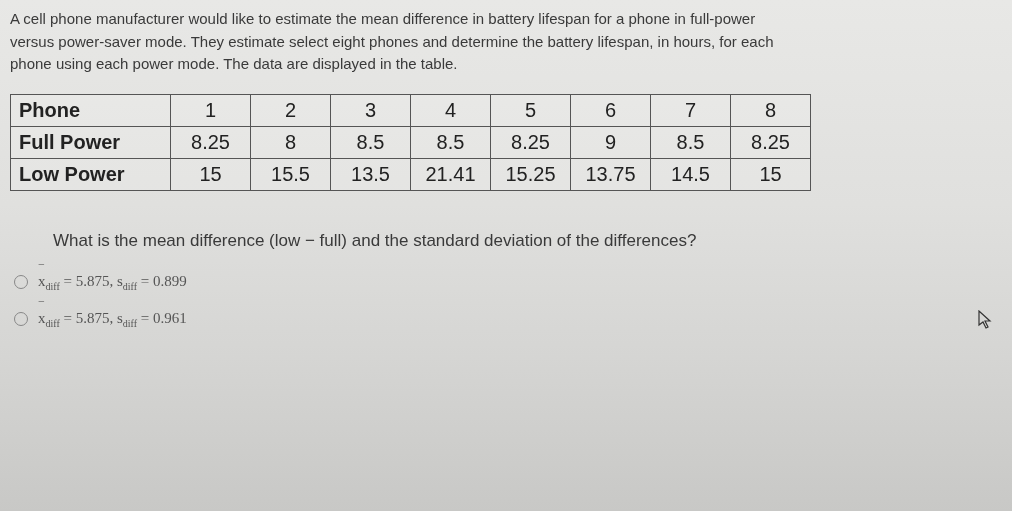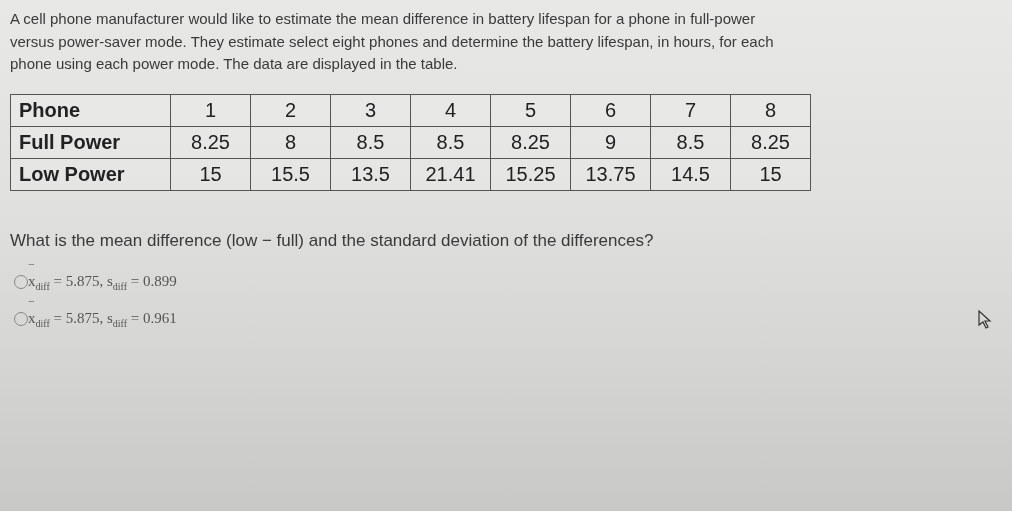--- a/index.html
+++ b/index.html
@@ -38,30 +38,32 @@
       width: 160px;
       padding-left: 8px;
     }
     table.data td.val {
       width: 80px;
     }
     .question {
       font-size: 17px;
       color: #3a3a3a;
       margin-bottom: 22px;
+      margin-left: 43px;
     }
     .options {
       display: flex;
       flex-direction: column;
       gap: 18px;
       margin-left: 4px;
     }
     .option {
       display: flex;
       align-items: center;
+      gap: 10px;
       font-size: 15px;
       color: #555;
     }
     .radio {
       width: 14px;
       height: 14px;
       border: 1.5px solid #888;
       border-radius: 50%;
       background: transparent;
       flex-shrink: 0;

